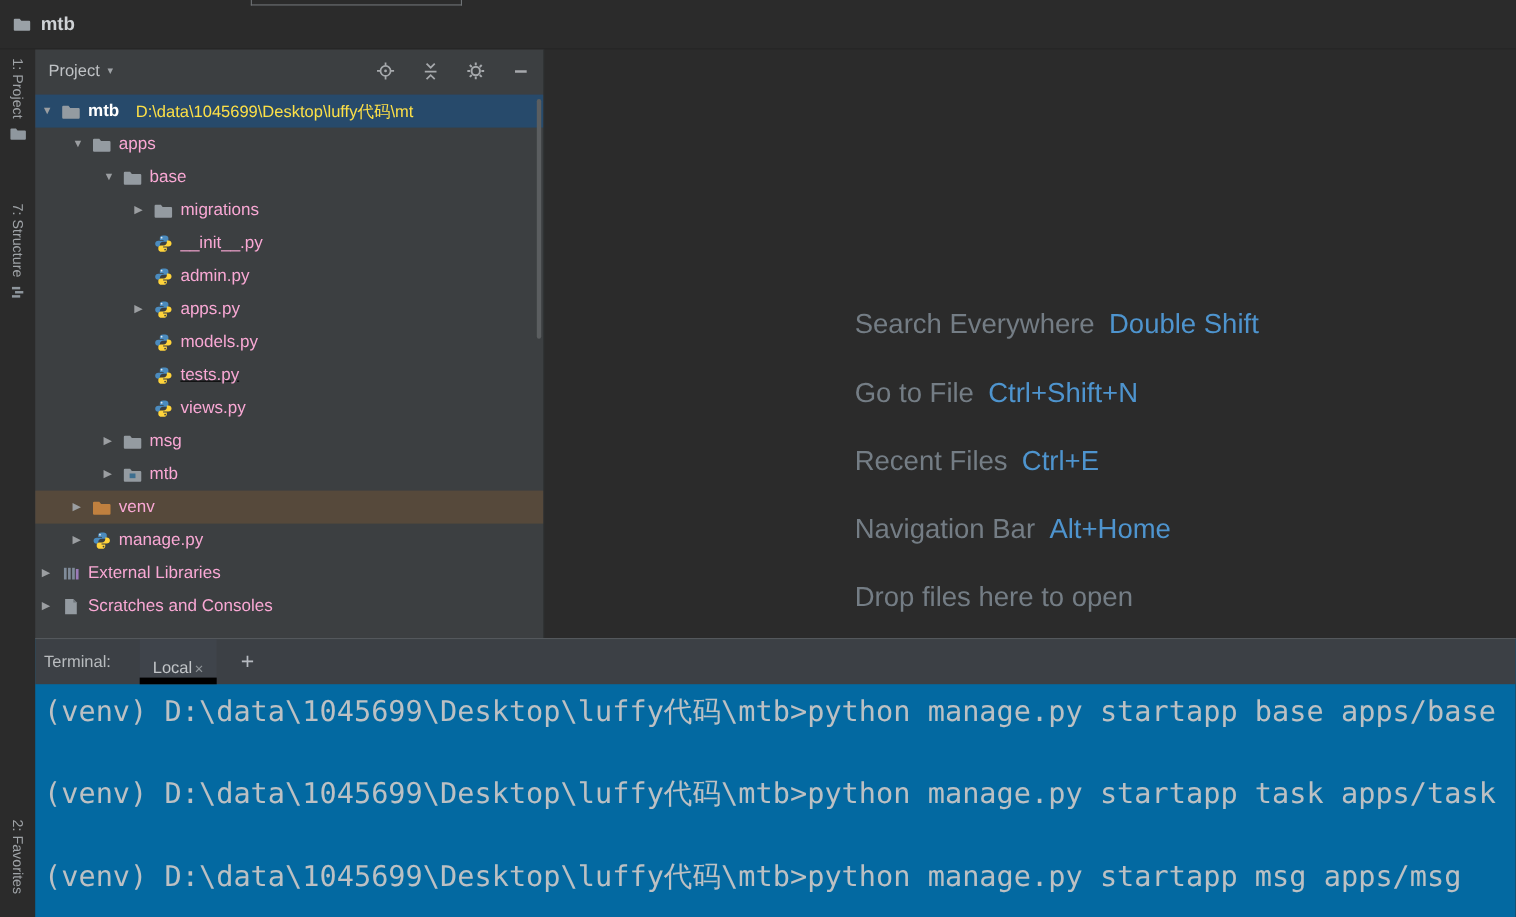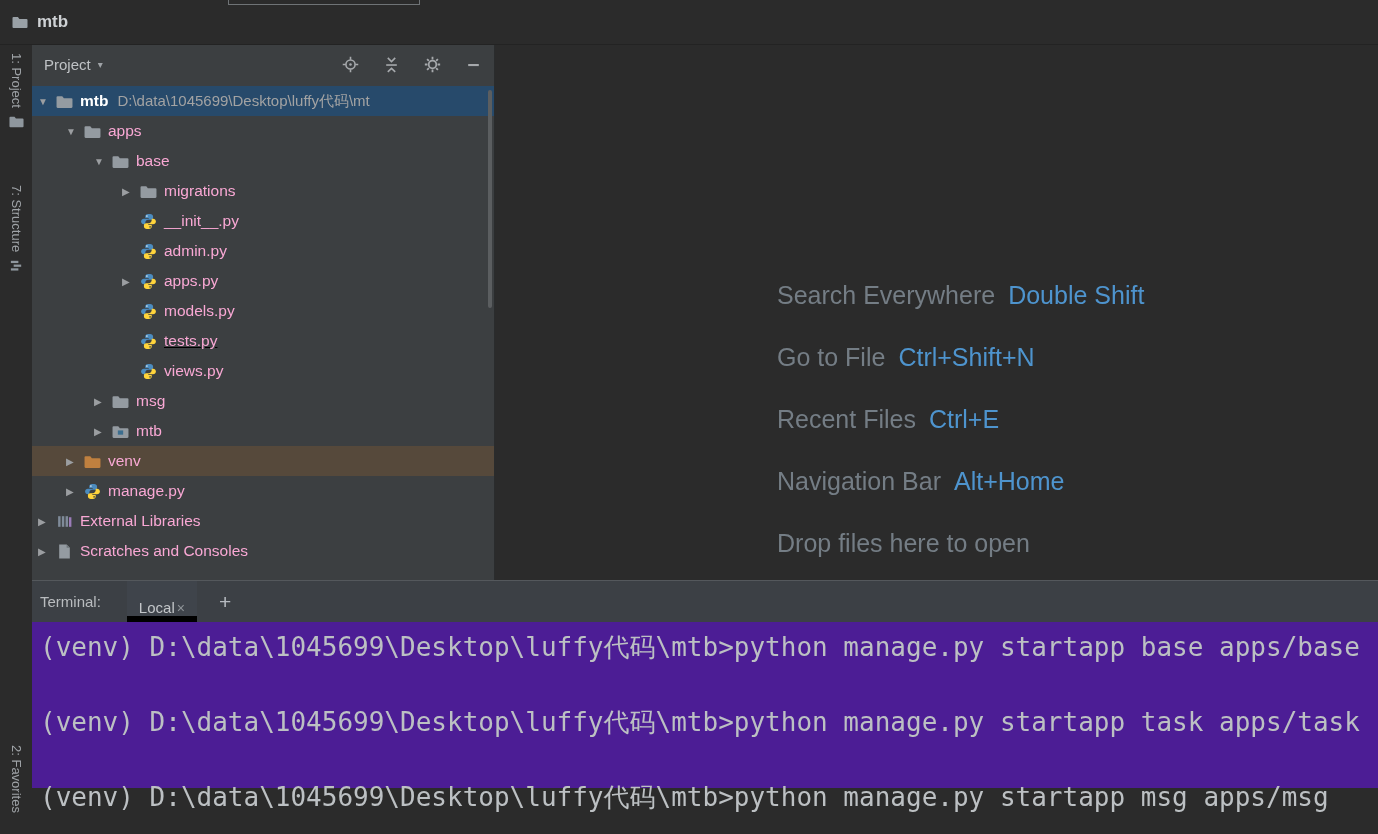--- a/index.html
+++ b/index.html
@@ -29,32 +29,32 @@
   .panel-actions { margin-left: auto; display: flex; align-items: center; gap: 24px; }
   .panel-actions .abtn { width: 17px; height: 17px; display: inline-flex; }
   .tree { position: absolute; left: 0; top: 41px; width: 100%; }
   .tree-row { height: 30px; display: flex; align-items: center; white-space: nowrap; cursor: default; }
   .tree-row .arrow { width: 18px; color: #9b9ea1; font-size: 10px; flex: 0 0 18px; text-align: left; }
   .tree-row .ticon { width: 17px; height: 17px; margin-right: 7px; flex: 0 0 17px; }
   .tree-row .tlabel { color: #f9a8d4; font-size: 15.5px; }
   .tree-row.selected { background: #274a6b; }
   .tree-row.selected .tlabel { color: #ffffff; font-weight: bold; }
   .tree-row.highlighted { background: #56493b; }
-  .tree-row .path-hint { color: #a3a3a3; font-size: 15px; margin-left: 9px; }
+  .tree-row .path-hint { color: #fde047; font-size: 15px; margin-left: 15px; }
   .scroll-thumb { position: absolute; right: 2px; top: 45px; width: 4px; height: 218px; background: #5b5e60; border-radius: 2px; }
 
   
   .editor { position: absolute; left: 495px; top: 45px; width: 883px; height: 535px; background: #2b2b2b; }
   .shortcuts { position: absolute; left: 282px; top: 236px; }
   .shortcut-row { margin-bottom: 33px; font-size: 25px; }
   .sc-label { color: #747d85; }
   .sc-keys { color: #4e94ce; margin-left: 13px; }
 
   
-  .terminal { position: absolute; left: 32px; top: 580px; width: 1346px; height: 208px; background: #4c1d95; }
+  .terminal { position: absolute; left: 32px; top: 580px; width: 1346px; height: 254px; background: #0369a1; }
   .term-header { height: 42px; background: #3c4045; border-top: 1px solid #54585c; display: flex; align-items: stretch; }
   .term-label { color: #b9bcbf; font-size: 15px; align-self: center; padding: 0 10px 0 8px; }
   .term-tab { display: flex; align-items: flex-end; gap: 2px; padding: 0 12px; margin-left: 16px;
     background: #3f444b; border-bottom: 6px solid #000000; color: #c3c6c9; font-size: 15px; cursor: default; }
   .tab-close { color: #8f9498; font-size: 14px; }
   .term-plus { color: #b6bac0; font-size: 21px; align-self: center; padding: 0 14px; margin-left: 8px; cursor: default; }
   .term-body { padding: 12px 0 0 8px; font-family: "DejaVu Sans Mono", "Liberation Mono", monospace; }
   .term-line { color: #bcc0c3; font-size: 26px; line-height: 26px; margin-bottom: 49px; white-space: pre; }
 
   svg.ic { display: block; width: 100%; height: 100%; }

